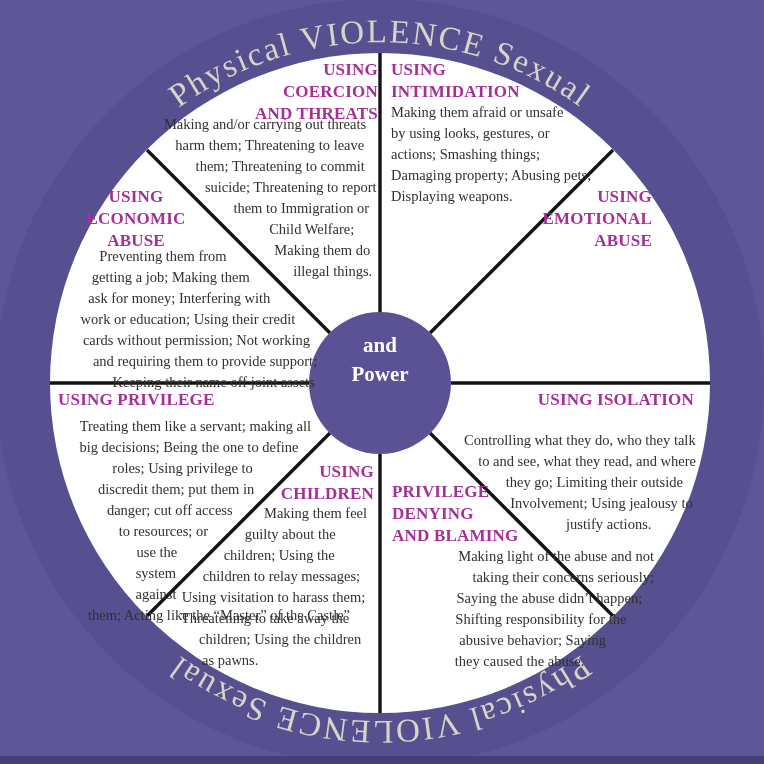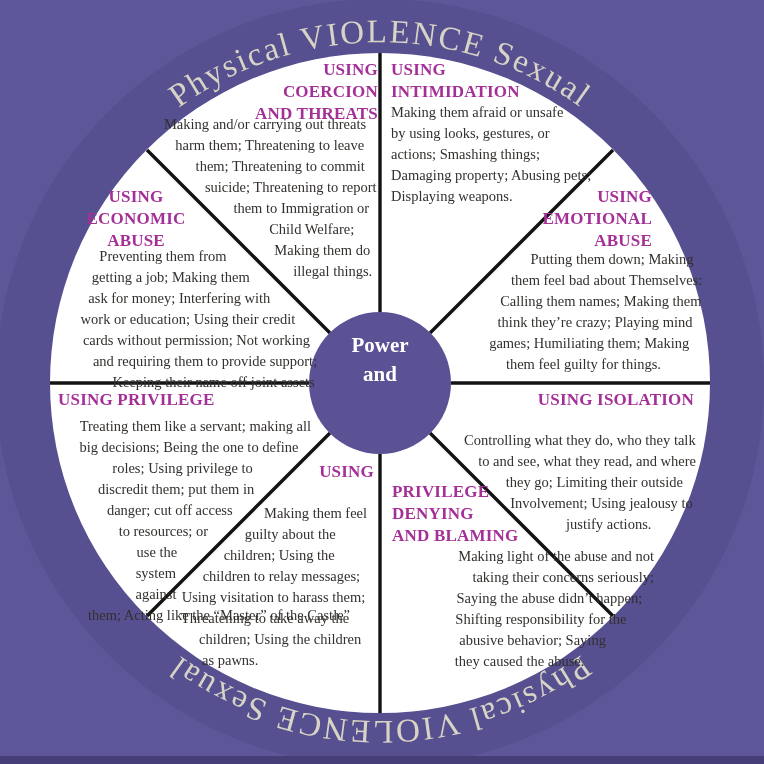--- a/index.html
+++ b/index.html
@@ -113,22 +113,22 @@
       <textPath href="#arc-top" startOffset="50%">Physical VIOLENCE Sexual</textPath>
     </text>
     <text class="ring-text" text-anchor="middle">
       <textPath href="#arc-bottom" startOffset="50%">Physical VIOLENCE Sexual</textPath>
     </text>
 
     <rect x="0" y="756" width="764" height="8" fill="var(--bottom-bar, #453e77)"></rect>
   </svg>
 
   <div class="hub-text">
+    <span>and</span>
     <span>Power</span>
-    <span>and</span>
   </div>
 
   <section class="wedge">
     <h2 class="heading h1">
       <span>USING</span>
       <span>COERCION</span>
       <span>AND THREATS</span>
     </h2>
     <div class="body b1">
       <div class="shape s1L" aria-hidden="true"></div>
@@ -148,21 +148,20 @@
   </section>
 
   <section class="wedge">
     <h2 class="heading h3">
       <span>USING</span>
       <span>EMOTIONAL</span>
       <span>ABUSE</span>
     </h2>
     <div class="body b3">
       <div class="shape s3L" aria-hidden="true"></div>
-      <span>Putting them down; Making them feel bad about Themselves: Calling them names; Making them think they’re crazy; Playing mind games; Humiliating them; Making them feel guilty for things.</span>
     </div>
   </section>
 
   <section class="wedge">
     <h2 class="heading h4">
       <span>USING ISOLATION</span>
     </h2>
     <div class="body b4">
       <div class="shape s4L" aria-hidden="true"></div>
       <span>Controlling what they do, who they talk to and see, what they read, and where they go; Limiting their outside Involvement; Using jealousy to justify actions.</span>
@@ -177,20 +176,21 @@
     </h2>
     <div class="body b5">
       <div class="shape s5R" aria-hidden="true"></div>
       <span>Making light of the abuse and not taking their concerns seriously; Saying the abuse didn’t happen; Shifting responsibility for the abusive behavior; Saying they caused the abuse.</span>
     </div>
   </section>
 
   <section class="wedge">
     <h2 class="heading h6">
       <span>USING</span>
+      <span>CHILDREN</span>
     </h2>
     <div class="body b6">
       <div class="shape s6L" aria-hidden="true"></div>
       <span>Making them feel guilty about the children; Using the children to relay messages; Using visitation to harass them; Threatening to take away the children; Using the children as pawns.</span>
     </div>
   </section>
 
   <section class="wedge">
     <h2 class="heading h7">
       <span>USING PRIVILEGE</span>

